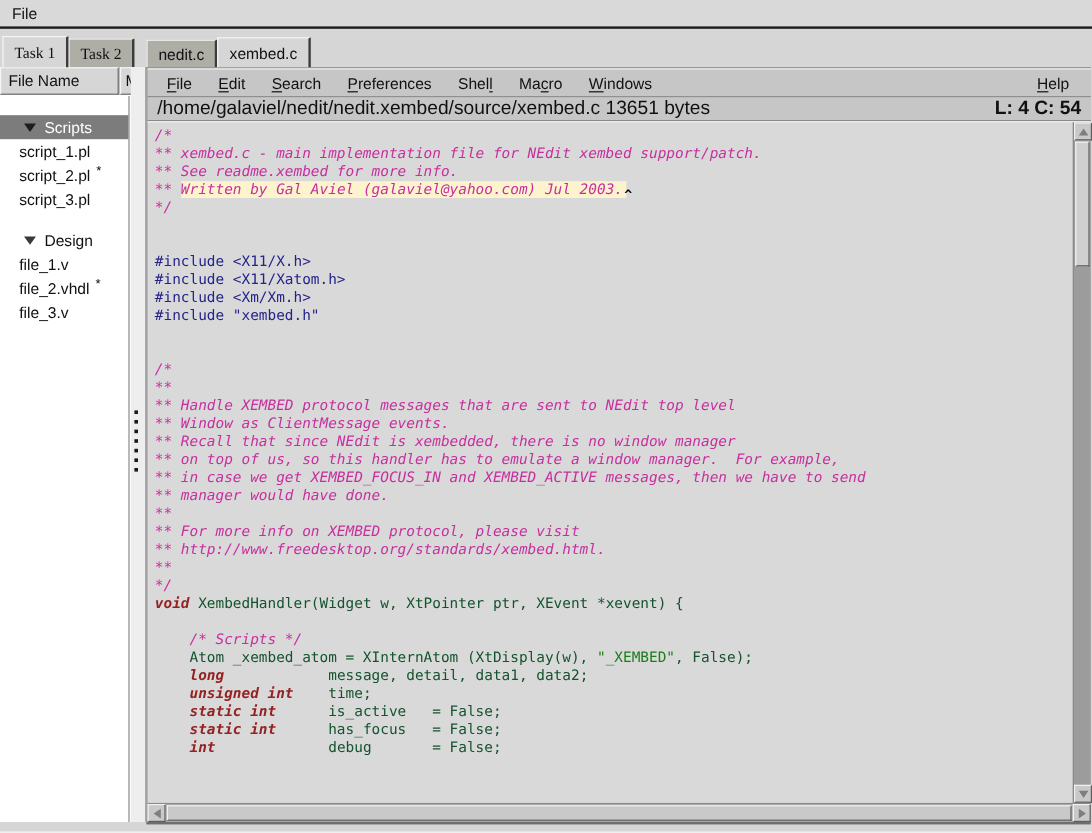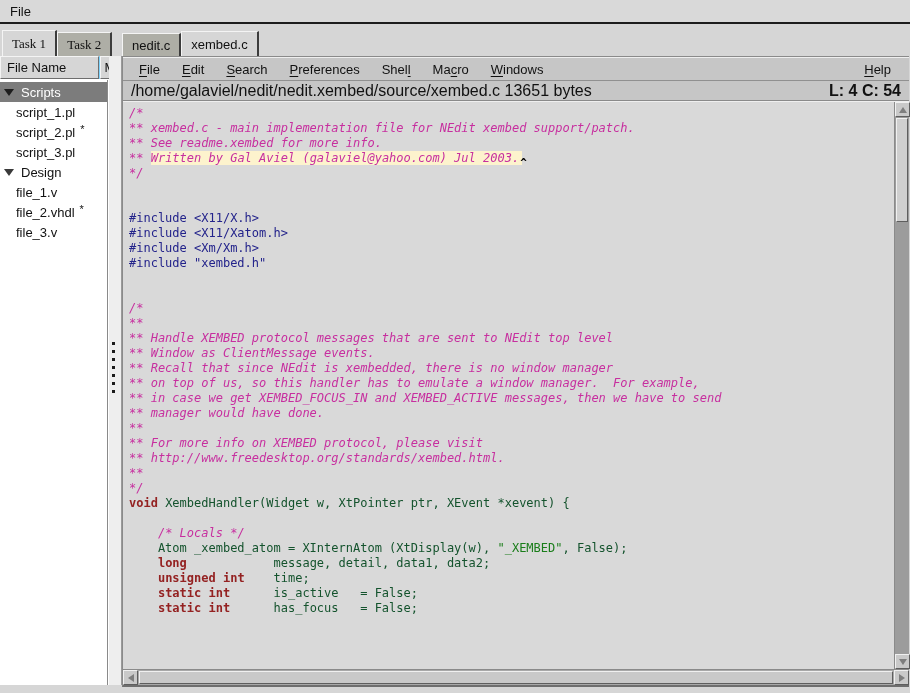--- a/index.html
+++ b/index.html
@@ -23,21 +23,21 @@
   .left-pane { position:absolute; left:0; top:56px; width:120px; bottom:8px; background:#fff; }
   .filename-header { display:flex; height:23px; background:#7dd3fc; }
   .hdr-btn { border-top:1px solid #f4f4f4; border-left:1px solid #f4f4f4;
     border-bottom:1px solid #6e6e6e; border-right:1px solid #6e6e6e;
     background:#d6d6d6; display:flex; align-items:center; padding:0 6px; height:23px; }
   .hdr-name { flex:1; }
   .hdr-m { width:20px; justify-content:center; margin-left:1px; }
   .tree { position:absolute; left:0; top:24px; width:108px; bottom:0; background:#fff;
     border-right:1px solid #8a8a8a; padding-top:2px; }
   .tree-row { height:20px; display:flex; align-items:center; white-space:nowrap; cursor:default; }
-  .tree-row.group { padding-left:4px; }
+  .tree-row.group { padding-left:20px;margin-top:14px; }
   .tree-row.file { padding-left:16px; }
   .tree-row.selected { background:#7c7c7c; color:#fff; }
   .tri { width:0; height:0; border-left:5px solid transparent; border-right:5px solid transparent;
     border-top:7px solid #3a3a3a; margin-right:7px; }
   .tree-row.selected .tri { border-top-color:#1d1d1d; }
   .mod-star { font-size:11px; margin-left:5px; position:relative; top:-3px; }
 
   
   .sash { position:absolute; left:109px; top:56px; width:13px; bottom:8px; background:#eeeeee;
     border-right:1px solid #9a9a9a; }
@@ -60,21 +60,21 @@
     display:flex; align-items:center; padding:0 8px; font-size:16px; }
   .status-pos { margin-left:auto;font-weight:bold; }
 
   .text-wrap { flex:1; display:flex; position:relative; background:#d9d9d9; border-top:1px solid #efefef; }
   .code-area { flex:1; overflow:hidden; padding:4px 0 0 6px;
     font-family:"DejaVu Sans Mono", monospace; font-size:12px; line-height:15px; cursor:text; }
   .code-line { white-space:pre; height:15px; }
   .seg-c  { color:#c72f9f; font-style:italic; }
   .seg-chl{ color:#c72f9f; font-style:italic; background:#fdf3cd; padding-right:3px; }
   .seg-inc{ color:#23238b; }
-  .seg-k  { color:#942222; font-weight:bold; }
+  .seg-k  { color:#942222; font-weight:bold;font-style:italic; }
   .seg-s  { color:#1a7d1a; }
   .seg-p  { color:#14532d; }
   .seg-caret { color:#000; font-style:normal; font-weight:bold; font-size:11px; position:relative; top:4px; margin-left:-2px; }
 
   
   .vscroll { width:15px; background:#9c9c9c; border-left:1px solid #8a8a8a; display:flex; flex-direction:column; }
   .hscroll { height:16px; background:#bdbdbd; border-top:1px solid #8a8a8a; display:flex; align-items:stretch; }
   .sb-btn { width:15px; height:15px; background:#c9c9c9; position:relative; flex:none;
     border-top:1px solid #f0f0f0; border-left:1px solid #f0f0f0; border-bottom:1px solid #5e5e5e; border-right:1px solid #5e5e5e; }
   .sb-btn::after { content:""; position:absolute; width:0; height:0; }
@@ -194,26 +194,27 @@
           <div class="code-line"><span class="seg-c">** on top of us, so this handler has to emulate a window manager.  For example,</span></div>
           <div class="code-line"><span class="seg-c">** in case we get XEMBED_FOCUS_IN and XEMBED_ACTIVE messages, then we have to send</span></div>
           <div class="code-line"><span class="seg-c">** manager would have done.</span></div>
           <div class="code-line"><span class="seg-c">**</span></div>
           <div class="code-line"><span class="seg-c">** For more info on XEMBED protocol, please visit</span></div>
           <div class="code-line"><span class="seg-c">** http://www.freedesktop.org/standards/xembed.html.</span></div>
           <div class="code-line"><span class="seg-c">**</span></div>
           <div class="code-line"><span class="seg-c">*/</span></div>
           <div class="code-line"><span class="seg-k">void</span><span class="seg-p"> XembedHandler(Widget w, XtPointer ptr, XEvent *xevent) {</span></div>
           <div class="code-line"> </div>
-          <div class="code-line"><span class="seg-p">    </span><span class="seg-c">/* Locals */</span></div>
+          <div class="code-line"><span class="seg-p">    </span><span class="seg-c">/* Scripts */</span></div>
           <div class="code-line"><span class="seg-p">    Atom _xembed_atom = XInternAtom (XtDisplay(w), </span><span class="seg-s">"_XEMBED"</span><span class="seg-p">, False);</span></div>
           <div class="code-line"><span class="seg-p">    </span><span class="seg-k">long</span><span class="seg-p">            message, detail, data1, data2;</span></div>
           <div class="code-line"><span class="seg-p">    </span><span class="seg-k">unsigned int</span><span class="seg-p">    time;</span></div>
           <div class="code-line"><span class="seg-p">    </span><span class="seg-k">static int</span><span class="seg-p">      is_active   = False;</span></div>
           <div class="code-line"><span class="seg-p">    </span><span class="seg-k">static int</span><span class="seg-p">      has_focus   = False;</span></div>
+          <div class="code-line"><span class="seg-p">    </span><span class="seg-k">int</span><span class="seg-p">             debug       = False;</span></div>
         </div>
       <div class="vscroll">
         <div class="sb-btn sb-up"></div>
         <div class="v-thumb"></div>
         <div style="flex:1"></div>
         <div class="sb-btn sb-down"></div>
       </div>
     </div>
     <div class="hscroll">
       <div class="sb-btn sb-left"></div>

